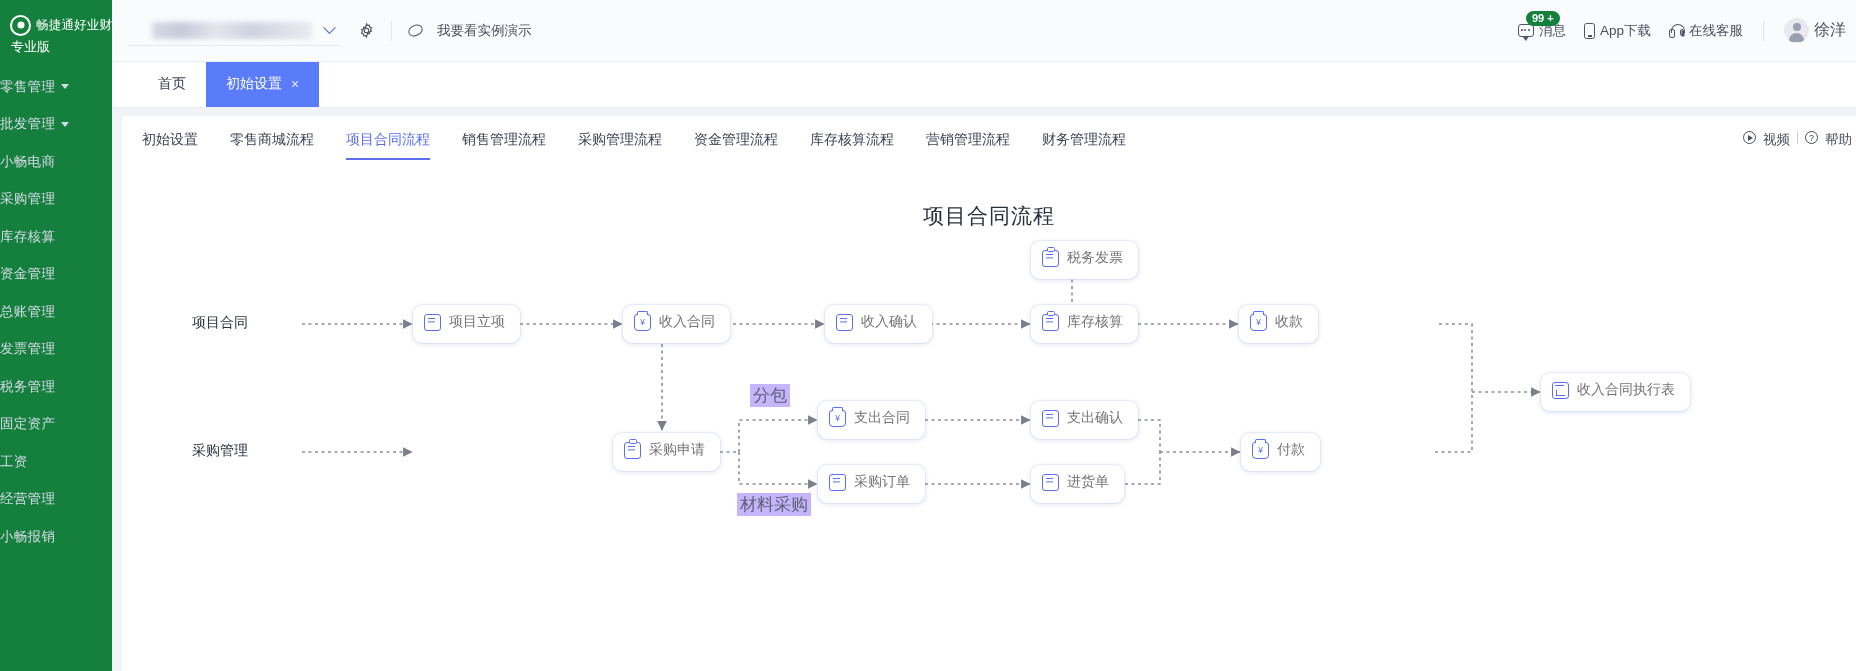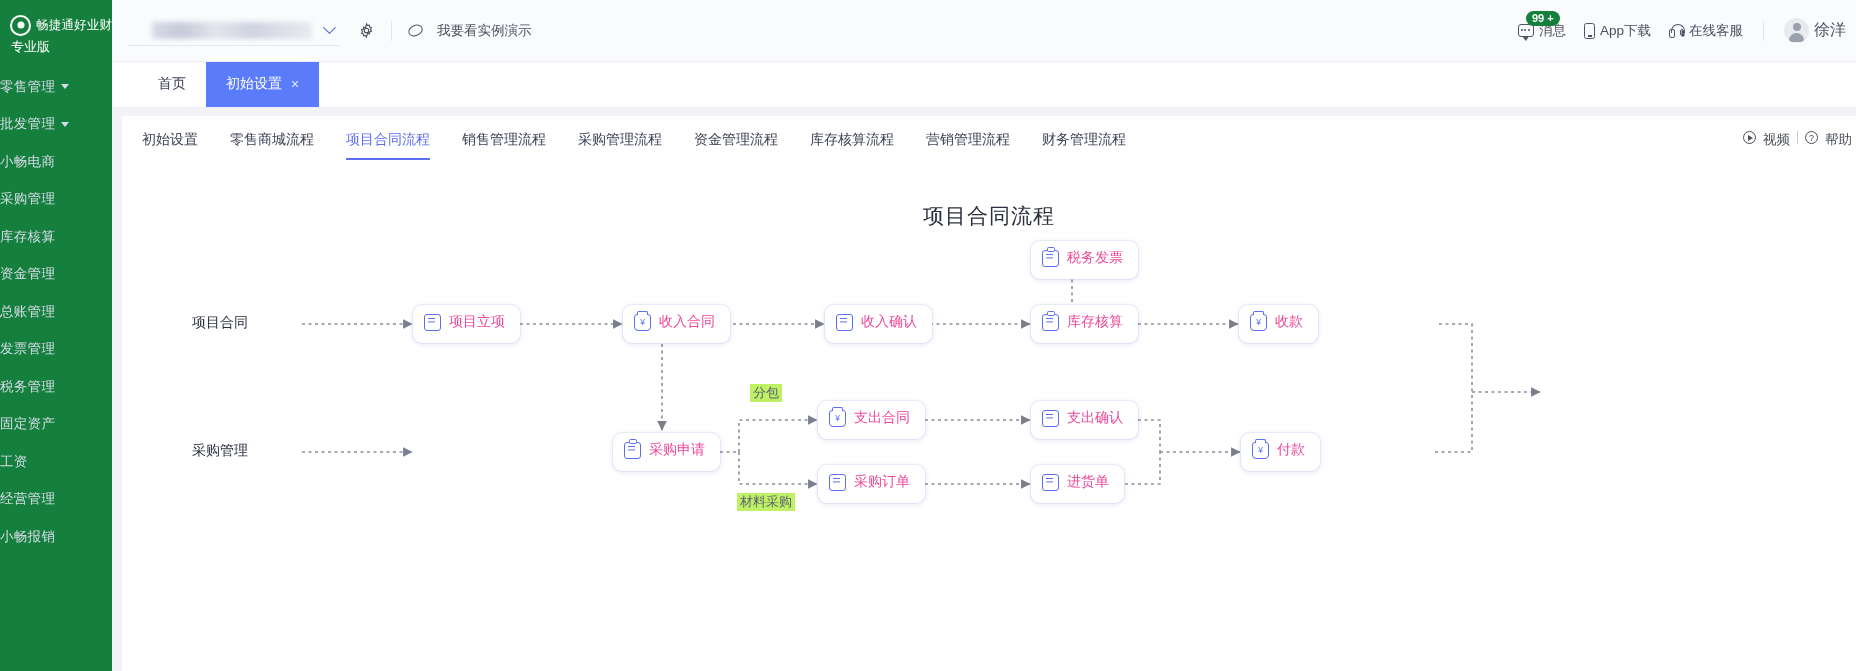--- a/index.html
+++ b/index.html
@@ -173,21 +173,21 @@
   }
 
   
   .diagram{ position:relative; width:100%; height:420px; margin-top:14px; }
   .diagram svg{ position:absolute; left:0; top:0; }
   .node{
     position:absolute; height:38px; background:#fff;
     border-radius:9px; display:flex; align-items:center; gap:8px;
     padding:0 15px 4px 11px; white-space:nowrap;
     box-shadow:0 1px 5px rgba(90,105,200,.22), 0 0 0 1px rgba(120,135,225,.10);
-    font-size:14px; color:#ec4899; cursor:pointer;
+    font-size:14px; color:#737373; cursor:pointer;
   }
   .node .ic{
     width:17px;height:17px;flex:0 0 auto;position:relative;
     border:1.6px solid #5b6ff0;border-radius:3px;
   }
   .node .ic:before{
     content:"";position:absolute;left:2.5px;top:3px;width:7px;height:1.3px;background:#5b6ff0;
     box-shadow:0 3.4px 0 #5b6ff0;
   }
   .node .ic.clip{ border-radius:3px; }
@@ -208,21 +208,21 @@
     content:"";position:absolute;left:1.5px;top:2.2px;width:9px;height:1.4px;background:#5b6ff0;box-shadow:none;
   }
   .node .ic.cal:after{
     content:"";position:absolute;left:2.5px;bottom:2px;width:8px;height:5px;
     border-left:1.3px solid #5b6ff0;border-bottom:1.3px solid #5b6ff0;
   }
   .row-label{
     position:absolute; font-size:14px; color:#2b2f3d; white-space:nowrap;
   }
   .edge-label{
-    position:absolute; font-size:13px; color:#5d6172; background:#bef264; padding:0 3px; white-space:nowrap;
+    position:absolute; font-size:17px; color:#5d6172; background:#c4b5fd; padding:0 3px; white-space:nowrap;
   }
 </style>
 </head>
 <body>
 
 <div class="app">
 
   <aside class="sidebar">
     <div class="logo-block">
       <div class="logo-row">
@@ -440,20 +440,24 @@
             <span>库存核算</span>
           </div>
           <div class="node" style="left:909px; top:-3px;">
             <span class="ic clip"></span>
             <span>税务发票</span>
           </div>
           <div class="node" style="left:1117px; top:61px;text-align:right;">
             <span class="ic money"></span>
             <span>收款</span>
           </div>
+          <div class="node" style="left:1419px; top:129px;">
+            <span class="ic cal"></span>
+            <span>收入合同执行表</span>
+          </div>
 
           <div class="node" style="left:491px; top:189px;">
             <span class="ic clip"></span>
             <span>采购申请</span>
           </div>
           <div class="node" style="left:696px; top:157px;">
             <span class="ic money"></span>
             <span>支出合同</span>
           </div>
           <div class="node" style="left:909px; top:157px;">

